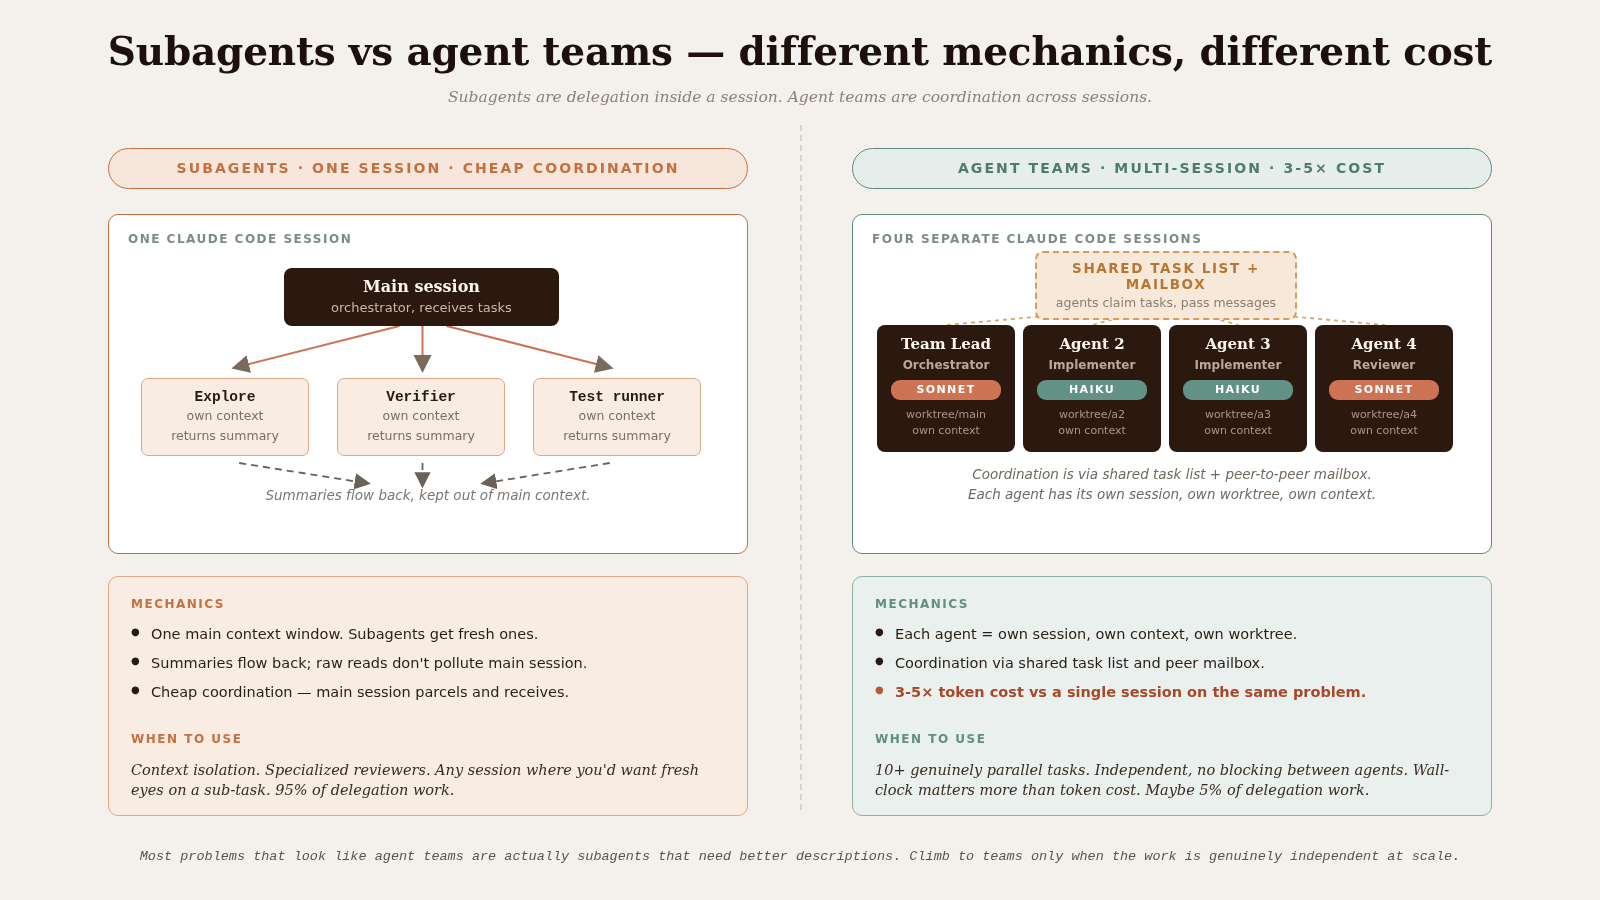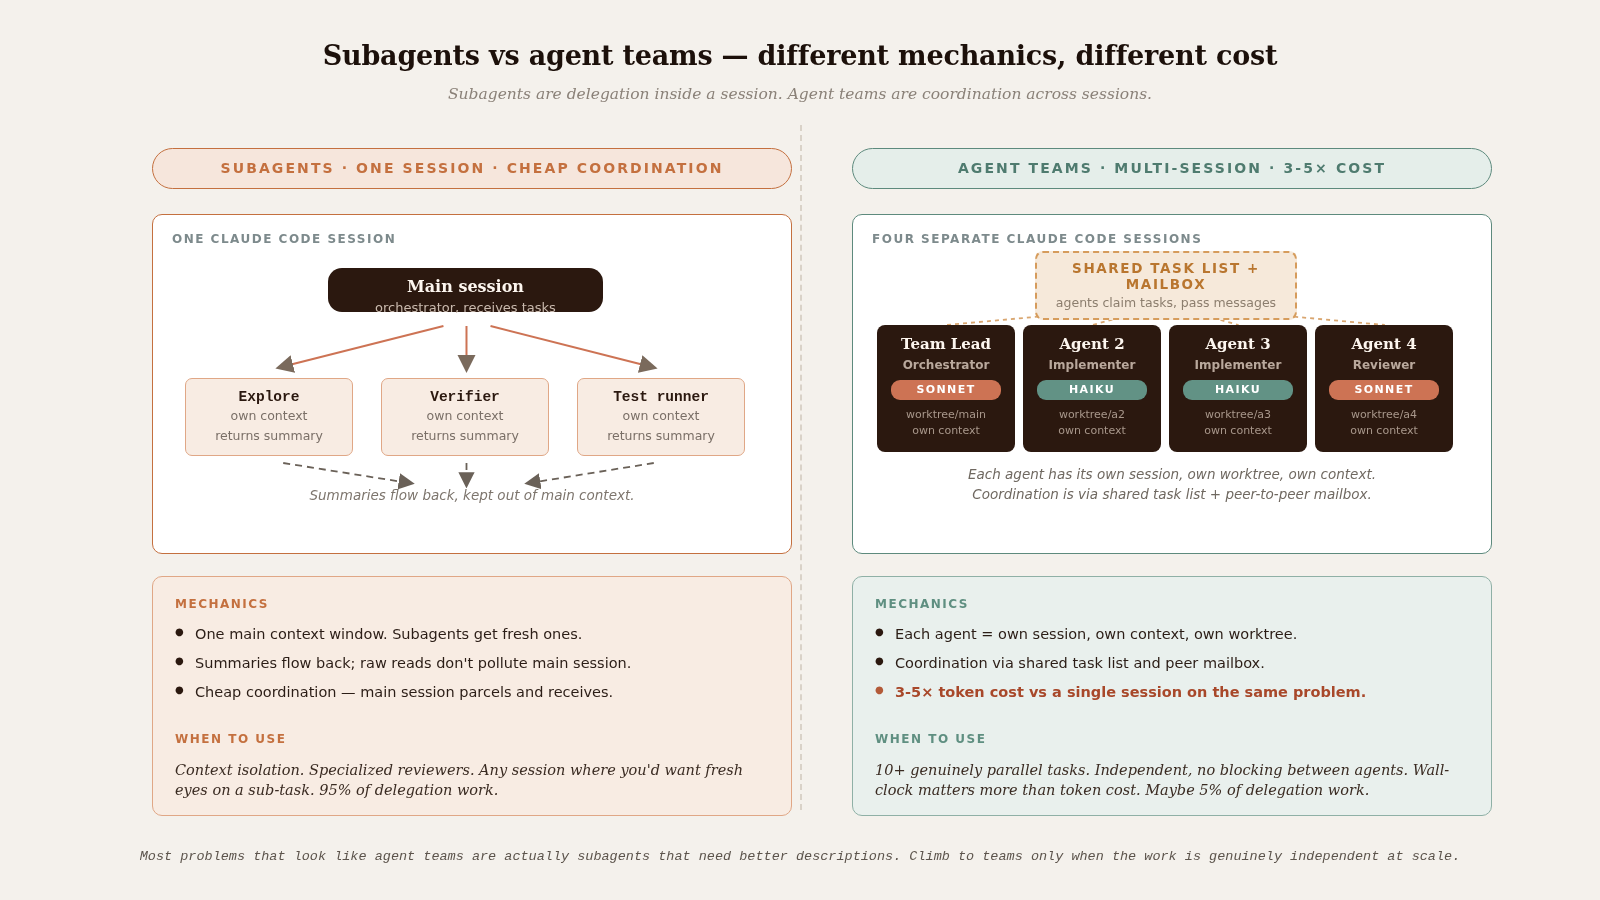--- a/index.html
+++ b/index.html
@@ -10,42 +10,41 @@
     color: #2b1d16;
     overflow: hidden;
     position: relative;
   }
 
   
   .title {
     text-align: center;
     font-family: "DejaVu Serif", serif;
     font-weight: bold;
-    font-size: 27px;
+    font-size: 39px;
     color: #1c100a;
     letter-spacing: -0.2px;
-    padding-top: 40px;
+    padding-top: 28px;
   }
   .subtitle {
     text-align: center;
     font-family: "DejaVu Serif", serif;
     font-style: italic;
     font-size: 15.5px;
     color: #8a8178;
     padding-top: 14px;
   }
 
   
   .columns {
     position: absolute;
     top: 148px; left: 0; right: 0;
     display: flex;
     justify-content: space-between;
     padding: 0 108px;
-    margin-left: 44px;
   }
   .col { width: 640px; }
   .divider {
     position: absolute;
     left: 800px; top: 125px;
     width: 0; height: 685px;
     border-left: 2px dashed #d9d2c8;
   }
 
   
@@ -75,23 +74,23 @@
     font-size: 12px;
     font-weight: bold;
     letter-spacing: 1.5px;
     color: #7d8a8c;
   }
 
   
   .main-node {
     position: absolute;
     left: 175px; top: 53px;
-    width: 275px; height: 44px;
+    width: 275px; height: 58px;
     background: #2b180f;
-    border-radius: 14px;
+    border-radius: 8px;
     text-align: center;
     padding-top: 9px;
   }
   .main-node .nm {
     font-family: "DejaVu Serif", serif;
     font-weight: bold;
     font-size: 16px;
     color: #fdf6ef;
   }
   .main-node .sb {
@@ -360,22 +359,22 @@
       </div>
       <div class="agent a4">
         <div class="nm">Agent 4</div>
         <div class="role">Reviewer</div>
         <div class="badge sonnet">SONNET</div>
         <div class="meta">worktree/a4</div>
         <div class="meta" style="padding-top:0">own context</div>
       </div>
 
       <div class="agentcap">
+        <div>Coordination is via shared task list + peer-to-peer mailbox.</div>
         <div>Each agent has its own session, own worktree, own context.</div>
-        <div>Coordination is via shared task list + peer-to-peer mailbox.</div>
       </div>
     </div>
 
     <div class="notes right">
       <div class="sec-hd">MECHANICS</div>
       <ul class="bullets">
         <li>Each agent = own session, own context, own worktree.</li>
         <li>Coordination via shared task list and peer mailbox.</li>
         <li class="accent">3-5× token cost vs a single session on the same problem.</li>
       </ul>

